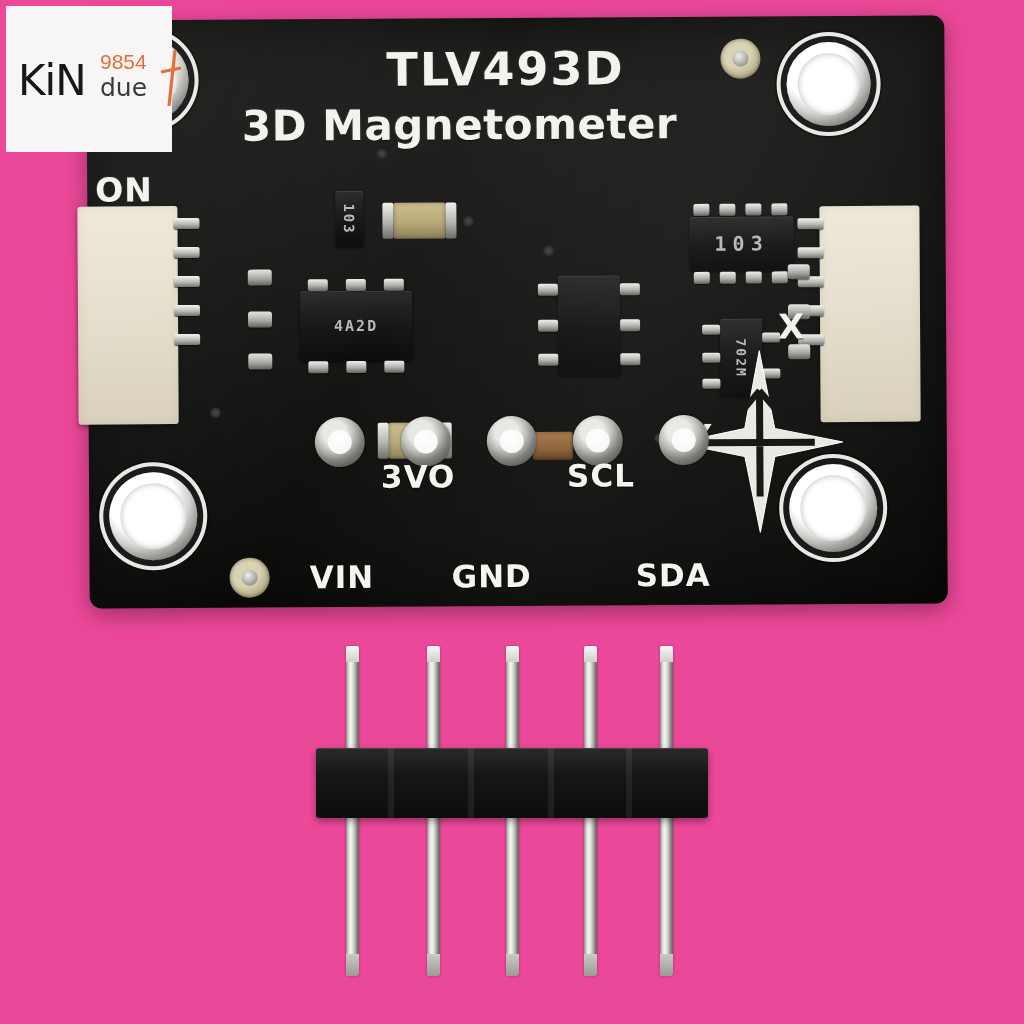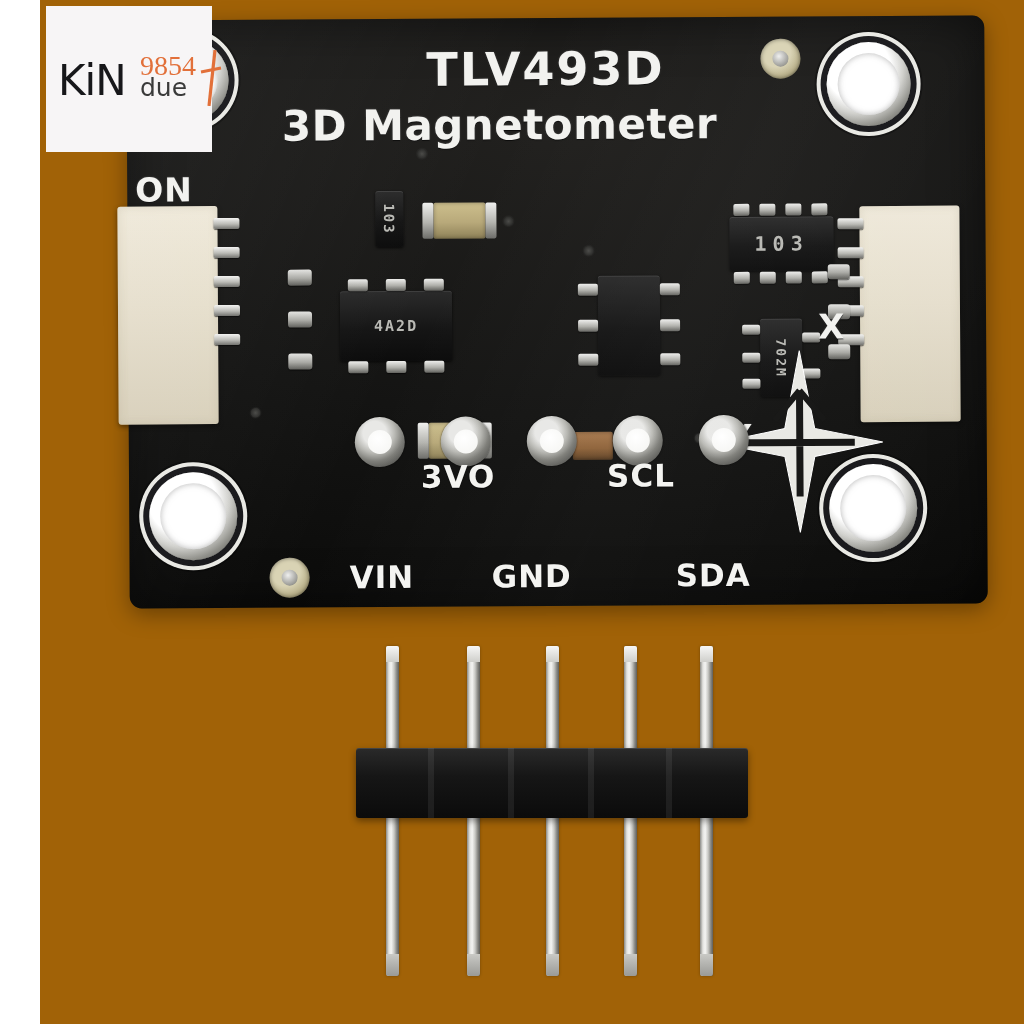--- a/index.html
+++ b/index.html
@@ -3,21 +3,21 @@
 <meta charset="utf-8">
 <style>
   html,body{margin:0;padding:0;}
   body{
     width:1024px;height:1024px;
     background:#ffffff;
     font-family:"Liberation Sans", sans-serif;
     overflow:hidden;
     position:relative;
   }
-  #stage{position:absolute;inset:0;background:#a16207;margin-left:40px;}
+  #stage{position:absolute;inset:0;background:#ec4899;}
 
   
   #pcb{
     position:absolute;
     left:88px; top:18px; width:858px; height:588px;
     background:
       radial-gradient(120% 90% at 50% 18%, #22211f 0%, #141413 55%, #0a0a09 100%);
     border-radius:12px;
     box-shadow:0 6px 22px rgba(0,0,0,.35), inset 0 0 50px rgba(0,0,0,.6);
     transform:rotate(-0.35deg);
@@ -154,22 +154,22 @@
     background:linear-gradient(180deg,#c9c9c5,#9a9a96);border-radius:0 0 3px 3px;}
 
   
   #watermark{
     position:absolute;left:6px;top:6px;width:166px;height:146px;
     background:#f7f5f6;
   }
   #wm-inner{position:absolute;left:8px;top:50px;width:150px;height:56px;}
   #wm-kin{position:absolute;left:4px;top:0;font-size:42px;color:#17171a;
     font-family:"DejaVu Sans", sans-serif;letter-spacing:-1px;}
-  #wm-num{position:absolute;left:86px;top:-6px;font-size:28px;color:#e2703a;
-    font-family:Liberation Serif, serif;letter-spacing:0px;}
+  #wm-num{position:absolute;left:86px;top:-6px;font-size:21px;color:#e2703a;
+    font-family:Liberation Sans, sans-serif;letter-spacing:0px;}
   #wm-due{position:absolute;left:86px;top:17px;font-size:25px;color:#3a3a3a;
     font-family:"DejaVu Sans", sans-serif;}
   #wm-cross{position:absolute;left:146px;top:-6px;width:22px;height:56px;}
 </style>
 </head>
 <body>
 
 <div id="stage">
 
   <div id="pcb">

